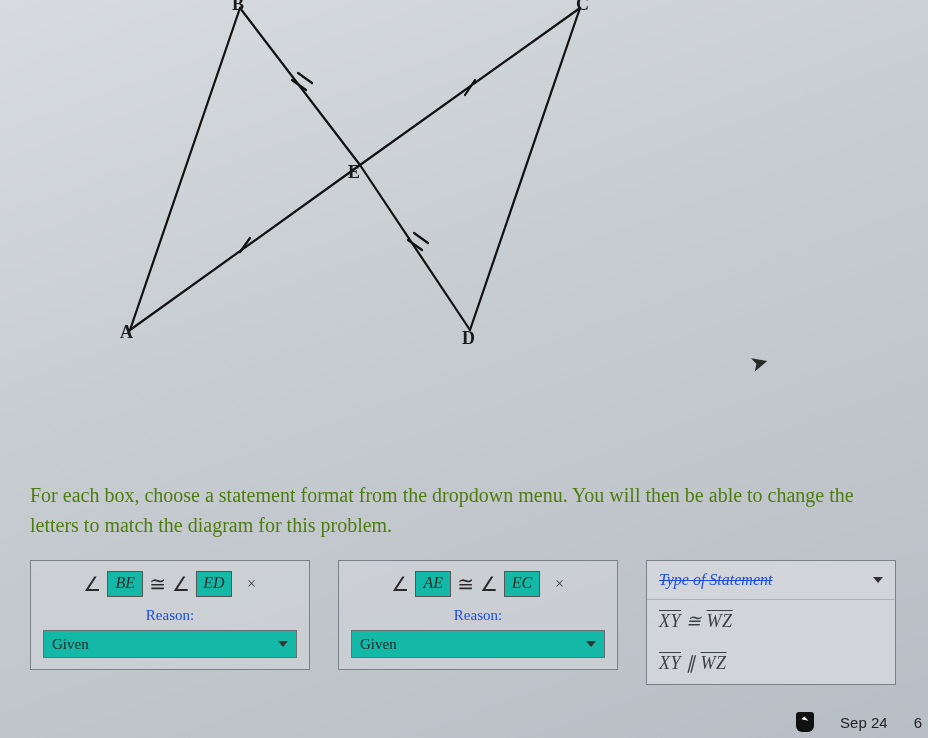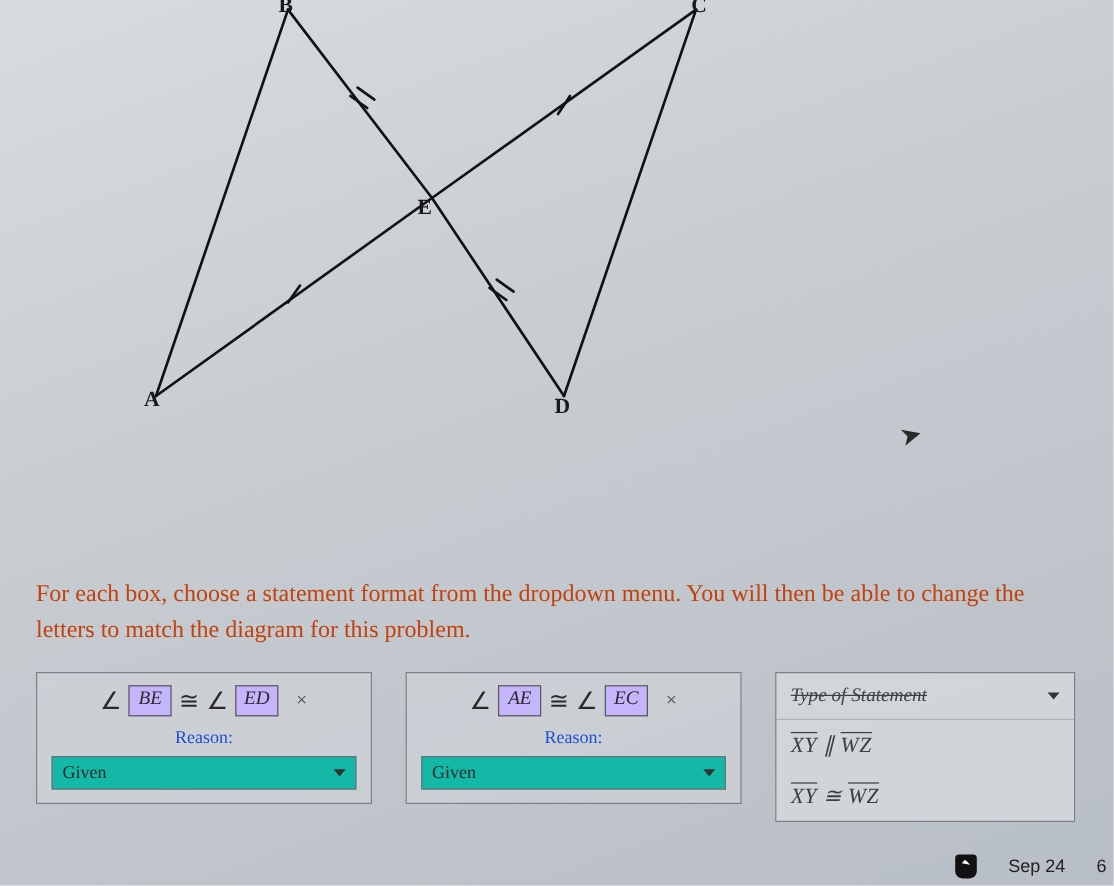--- a/index.html
+++ b/index.html
@@ -33,21 +33,21 @@
     font-size: 22px;
     transform: rotate(-15deg);
   }
   .instructions {
     position: absolute;
     left: 30px;
     top: 480px;
     width: 870px;
     font-size: 20px;
     line-height: 1.5;
-    color: #c2410c;
+    color: #4d7c0f;
   }
   .boxes-row {
     position: absolute;
     left: 30px;
     top: 560px;
     display: flex;
     gap: 28px;
   }
   .statement-box {
     width: 280px;
@@ -64,21 +64,21 @@
     gap: 6px;
     font-size: 18px;
     font-style: italic;
   }
   .angle-sym { font-style: normal; font-size: 20px; }
   .cong-sym { font-style: normal; font-size: 20px; }
   .letter-input {
     min-width: 36px;
     height: 26px;
     border: 1px solid #555;
-    background: #c4b5fd;
+    background: #14b8a6;
     text-align: center;
     font-style: italic;
     font-family: Georgia, serif;
     font-size: 16px;
     padding: 2px 6px;
   }
   .close-x {
     font-size: 16px;
     color: #444;
     margin-left: 8px;
@@ -113,21 +113,21 @@
     width: 250px;
     border: 1px solid #7a8088;
     background: rgba(216,219,223,0.75);
     padding: 0;
   }
   .menu-header {
     display: flex;
     align-items: center;
     justify-content: space-between;
     padding: 10px 12px;
-    color: #404040;
+    color: #1d4ed8;
     font-style: italic;
     text-decoration: line-through;
     border-bottom: 1px solid rgba(120,125,132,0.4);
     cursor: pointer;
   }
   .menu-item {
     padding: 10px 12px;
     font-style: italic;
     font-family: 'Times New Roman', serif;
     font-size: 18px;
@@ -232,26 +232,26 @@
     </div>
   </div>
 
   <div class="menu-box">
     <div class="menu-header">
       <span>Type of Statement</span>
       <span class="caret-down"></span>
     </div>
     <div class="menu-item">
       <span class="seg">XY</span>
-      <span>∥</span>
+      <span>≅</span>
       <span class="seg">WZ</span>
     </div>
     <div class="menu-item">
       <span class="seg">XY</span>
-      <span>≅</span>
+      <span>∥</span>
       <span class="seg">WZ</span>
     </div>
   </div>
 
 </div>
 
 <div class="bottom-bar">
   <span class="shield-icon"></span>
   <span>Sep 24</span>
   <span>6</span>

